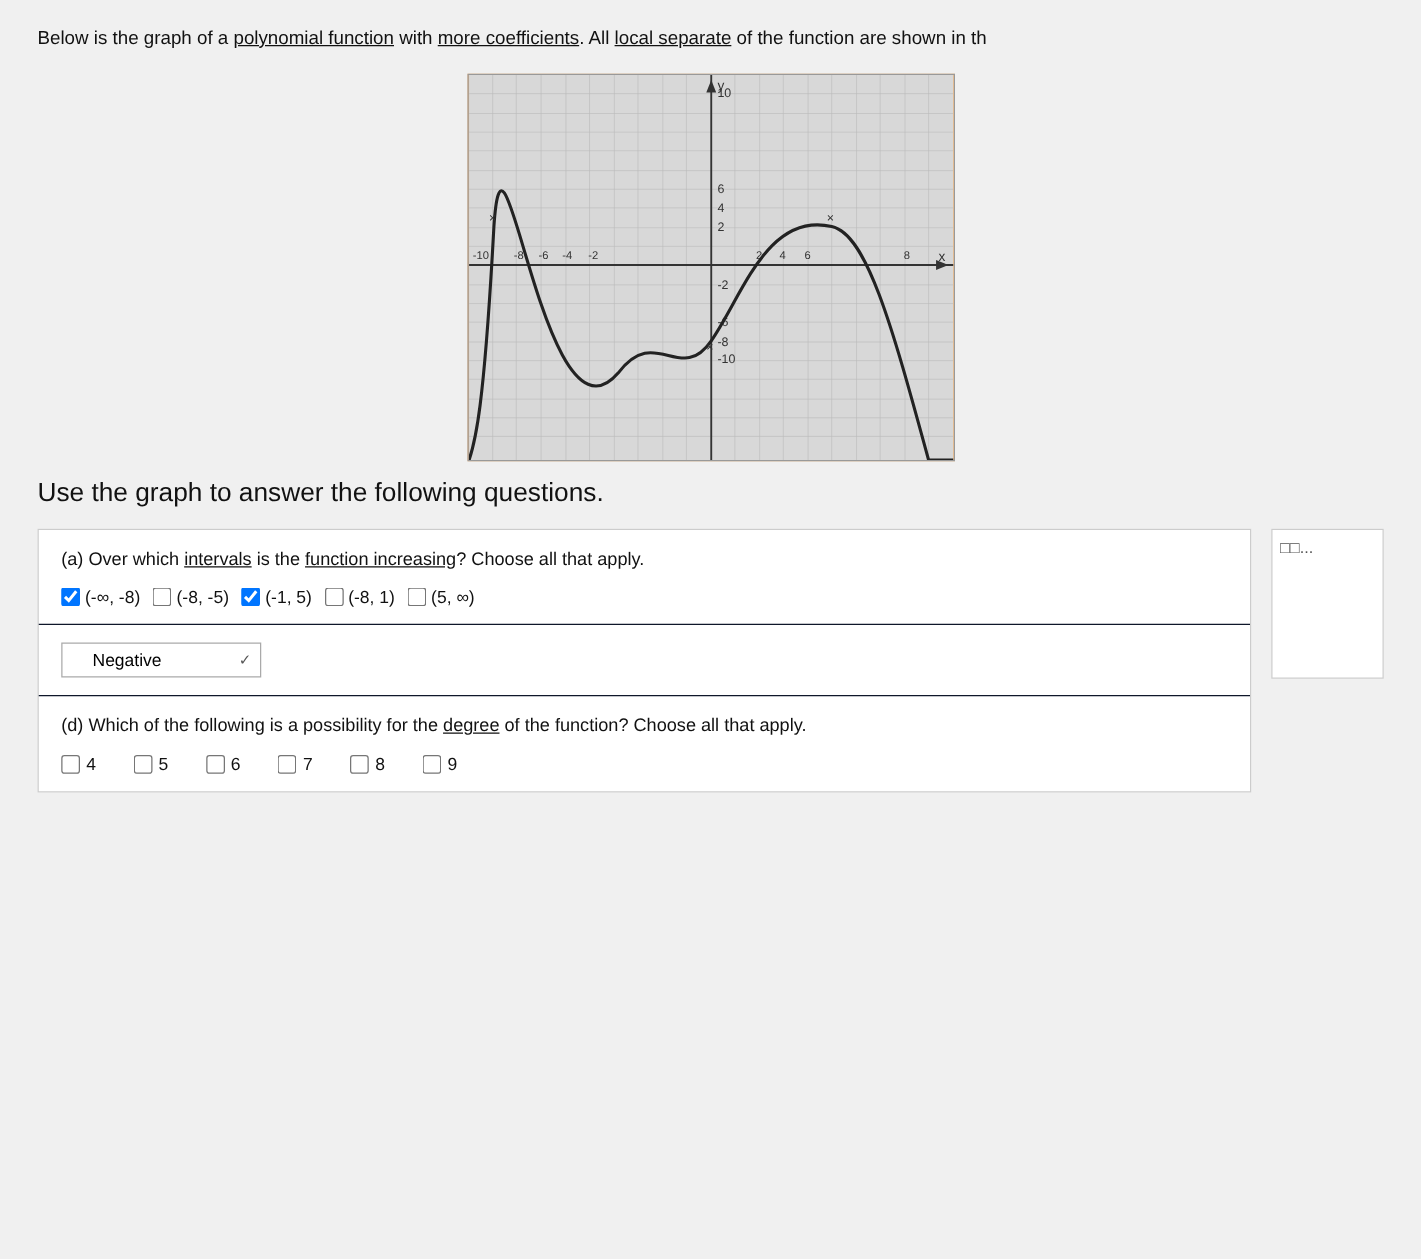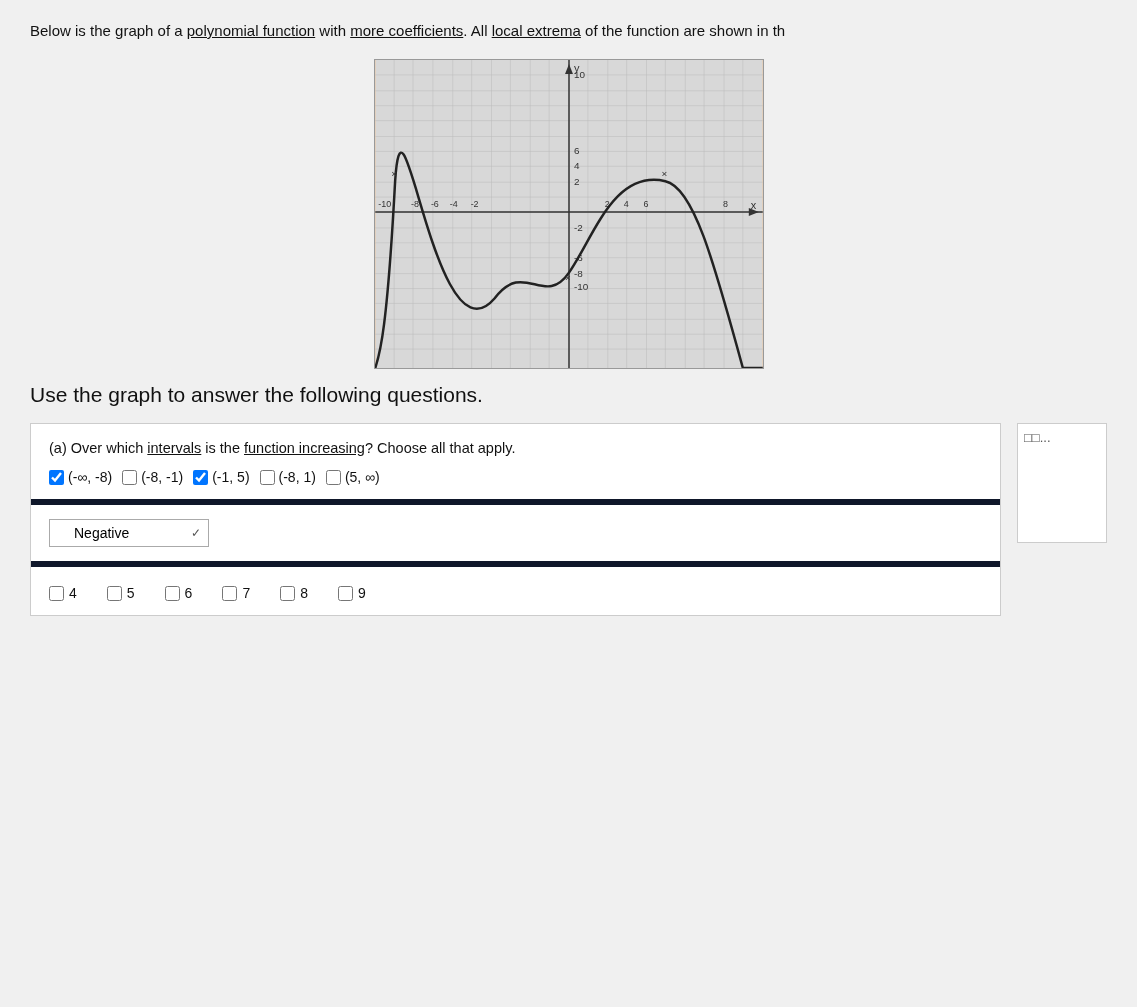--- a/index.html
+++ b/index.html
@@ -39,21 +39,21 @@
       align-items: flex-start;
     }
     .question-card {
       border: 1px solid #ccc;
       background: #fff;
       flex: 1;
       padding: 0;
     }
     .question-section {
       padding: 14px 18px;
-      border-bottom: 6px solid #0f172a;
+      border-bottom: 1px solid #0f172a;
     }
     .question-section:last-child {
       border-bottom: none;
     }
     .question-text {
       font-size: 14.5px;
       margin-bottom: 10px;
       line-height: 1.5;
     }
     .question-text u { text-decoration: underline; }
@@ -143,21 +143,21 @@
     }
     .degree-item input[type="checkbox"] {
       width: 15px;
       height: 15px;
     }
   </style>
 </head>
 <body>
 
 <p class="intro-text">
-  Below is the graph of a <u>polynomial function</u> with <u>more coefficients</u>. All <u>local extrema</u> of the function are shown in th
+  Below is the graph of a <u>polynomial function</u> with <u>more coefficients</u>. All <u>local separate</u> of the function are shown in th
 </p>
 
 <div class="graph-container">
   <div class="graph-box">
     <svg class="graph-svg" viewBox="0 0 390 310" xmlns="http://www.w3.org/2000/svg">
 
       <rect width="390" height="310" fill="#d8d8d8"></rect>
 
       <g stroke="#bbb" stroke-width="0.5">
 
@@ -262,21 +262,21 @@
       <p class="question-text">
         (a) Over which <u>intervals</u> is the <u>function increasing</u>? Choose all that apply.
       </p>
       <div class="checkbox-row">
         <label class="checkbox-item">
           <input type="checkbox" checked="" style="">
           <span>(-∞, -8)</span>
         </label>
         <label class="checkbox-item">
           <input type="checkbox" style="">
-          <span>(-8, -1)</span>
+          <span>(-8, -5)</span>
         </label>
         <label class="checkbox-item">
           <input type="checkbox" checked="" style="">
           <span>(-1, 5)</span>
         </label>
         <label class="checkbox-item">
           <input type="checkbox" style="">
           <span>(-8, 1)</span>
         </label>
         <label class="checkbox-item">
@@ -290,20 +290,23 @@
     <div class="question-section">
       <div class="select-wrapper">
         <select>
           <option value="Negative" selected="">Negative</option>
           <option value="Positive">Positive</option>
         </select>
       </div>
     </div>
 
     <div class="question-section">
+      <p class="question-text">
+        (d) Which of the following is a possibility for the <u>degree</u> of the function? Choose all that apply.
+      </p>
       <div class="degree-checkbox-row">
         <label class="degree-item">
           <input type="checkbox" style="">
           <span>4</span>
         </label>
         <label class="degree-item">
           <input type="checkbox" style="">
           <span>5</span>
         </label>
         <label class="degree-item">

